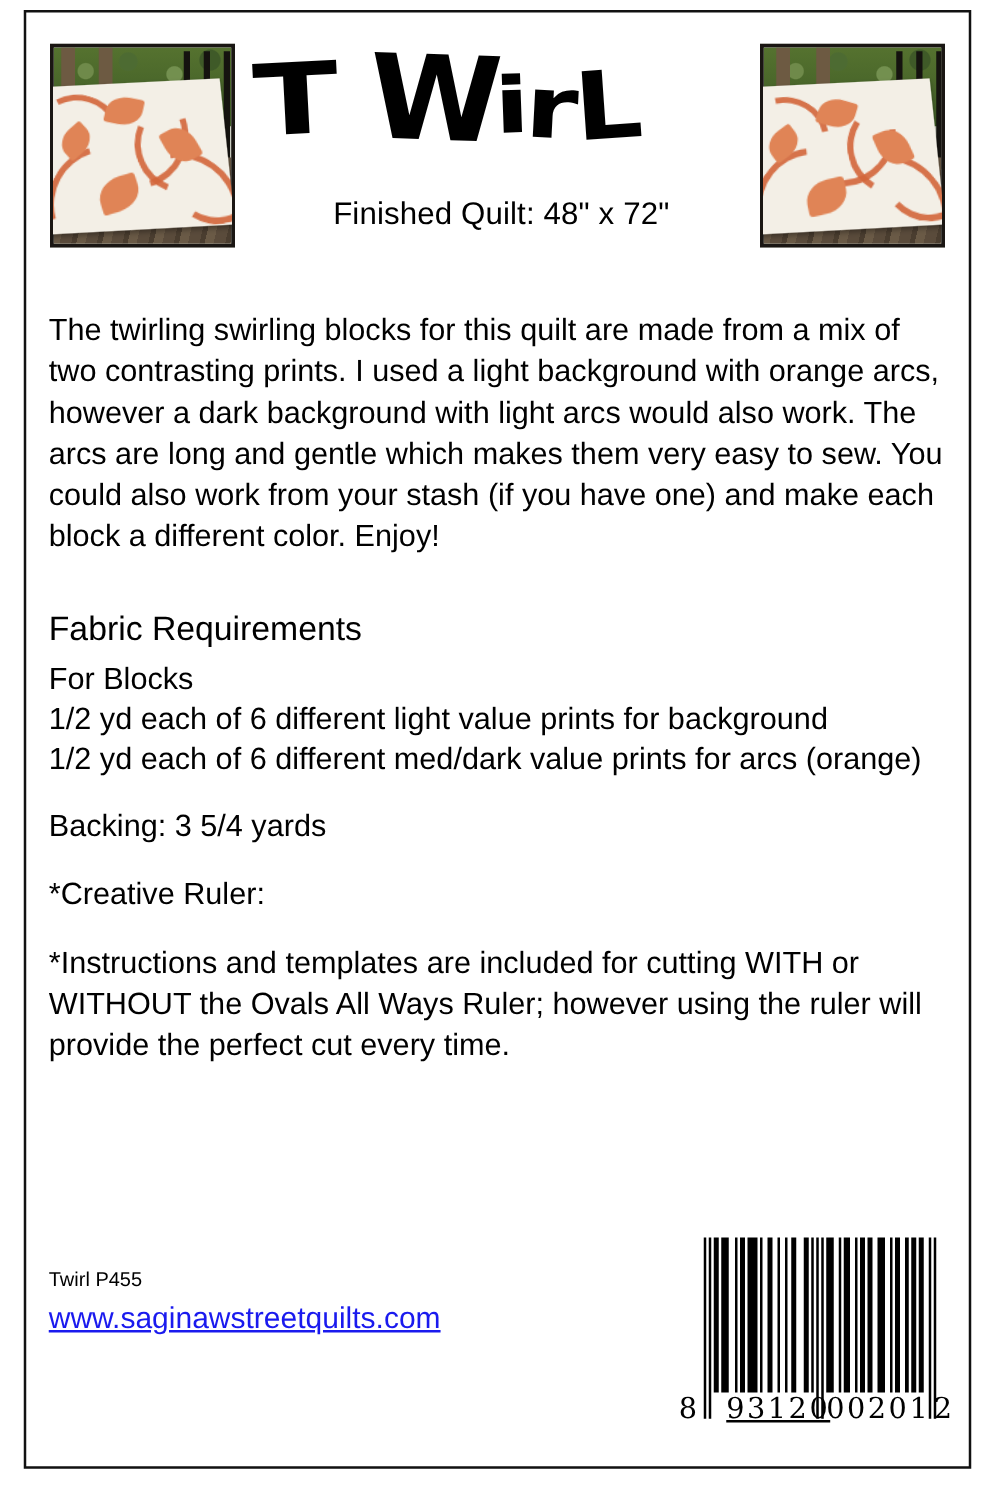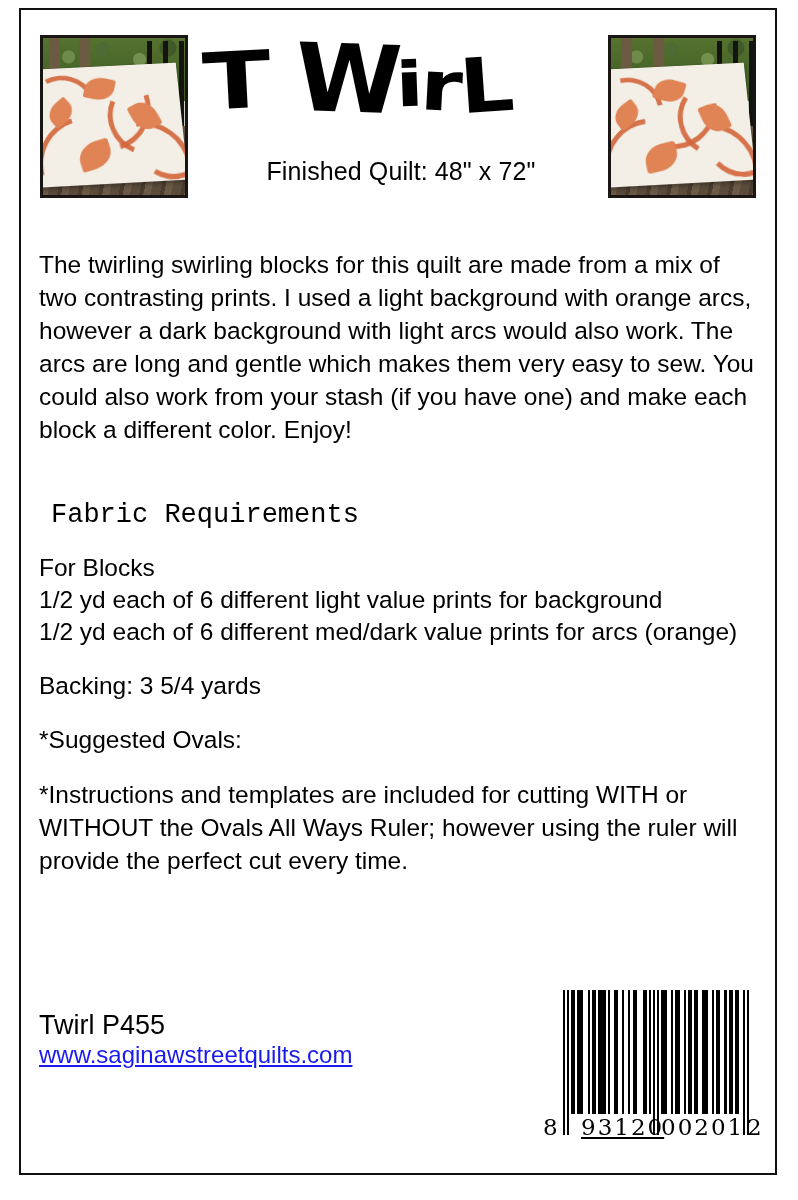--- a/index.html
+++ b/index.html
@@ -166,42 +166,41 @@
   .para {
     font-size: 24.5px;
     line-height: 33px;
     margin: 0;
   }
   #intro { width: 722px; }
 
   .sec-head {
     font-size: 27px;
     line-height: 34px;
-    margin: 12px;
-    font-family: Liberation Mono, monospace;
+    margin: 0;
   }
   .line {
     font-size: 24.5px;
     line-height: 32px;
     margin: 0;
     white-space: nowrap;
   }
 
   .gap-lg  { height: 40px; }
   .gap-md  { height: 22px; }
   .gap-xs  { height: 8px; }
 
   
   #footer-text {
     position: absolute;
     left: 18px;
     top: 1000px;
     width: 420px;
   }
-  #footer-text .line { font-size: 27px; line-height: 30px; }
+  #footer-text .line { font-size: 16px; line-height: 30px; }
   #site-link {
     color: #1a1aee;
     text-decoration: underline;
     font-size: 24px;
     line-height: 30px;
     display: inline-block;
   }
 
   
   #barcode-block {
@@ -320,21 +319,21 @@
     <div class="line">For Blocks</div>
     <div class="line">1/2 yd each of 6 different light value prints for background</div>
     <div class="line">1/2 yd each of 6 different med/dark value prints for arcs (orange)</div>
 
     <div class="gap-md"></div>
 
     <div class="line">Backing: 3 5/4 yards</div>
 
     <div class="gap-md"></div>
 
-    <div class="line">*Suggested Ovals:</div>
+    <div class="line">*Creative Ruler:</div>
 
     <div class="gap-md"></div>
 
     <p class="para" style="width:724px;">*Instructions and templates are included for cutting WITH or WITHOUT the Ovals All Ways Ruler; however using the ruler will provide the perfect cut every time.</p>
   </div>
 
   <div id="footer-text">
     <div class="line">Twirl P455</div>
     <a href="#" id="site-link">www.saginawstreetquilts.com</a>
   </div>

